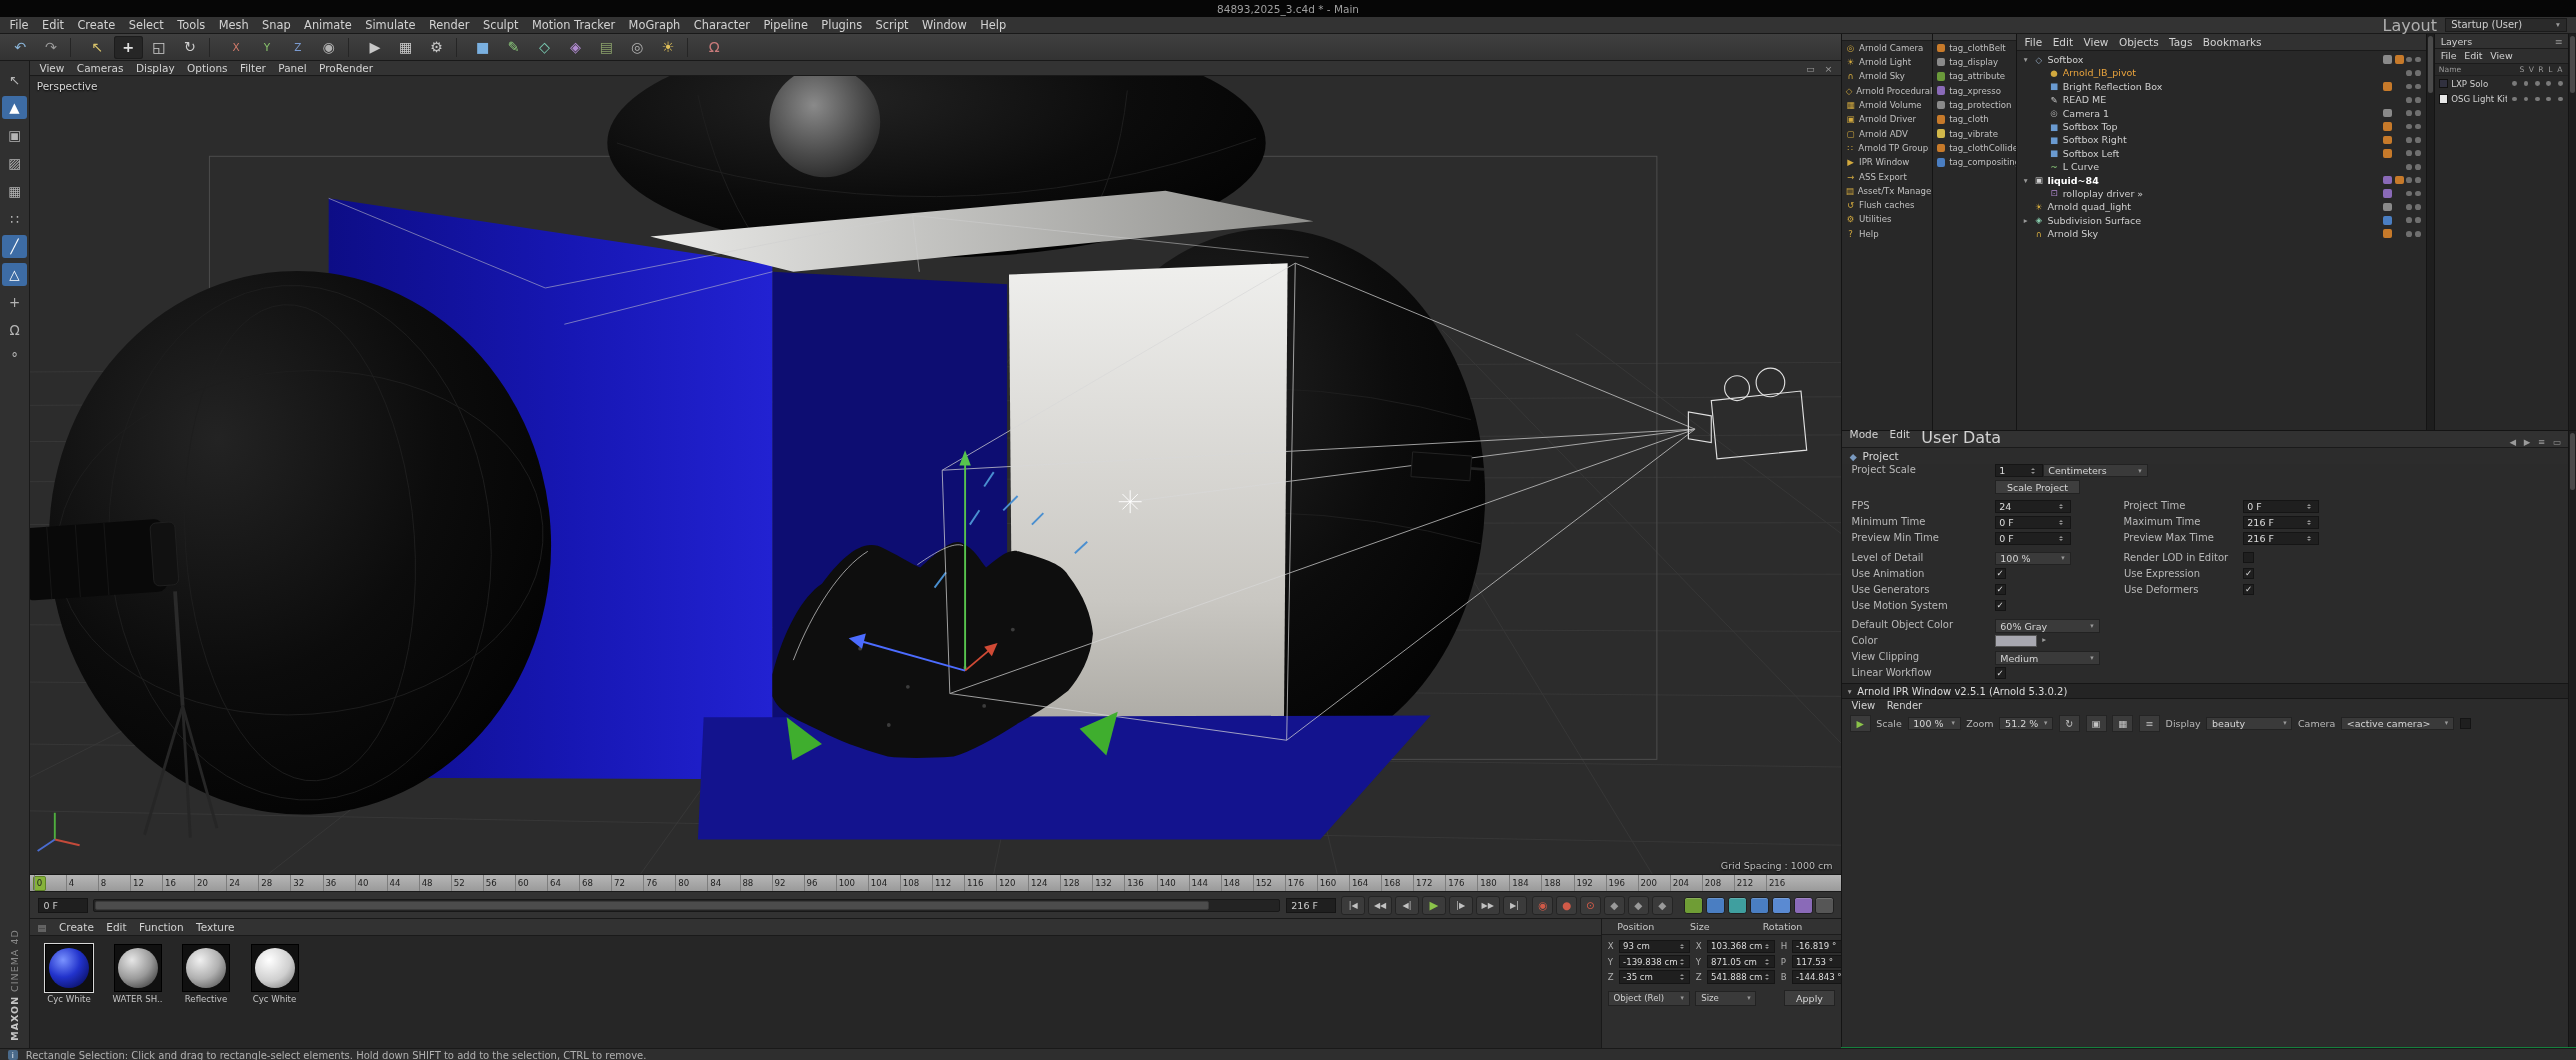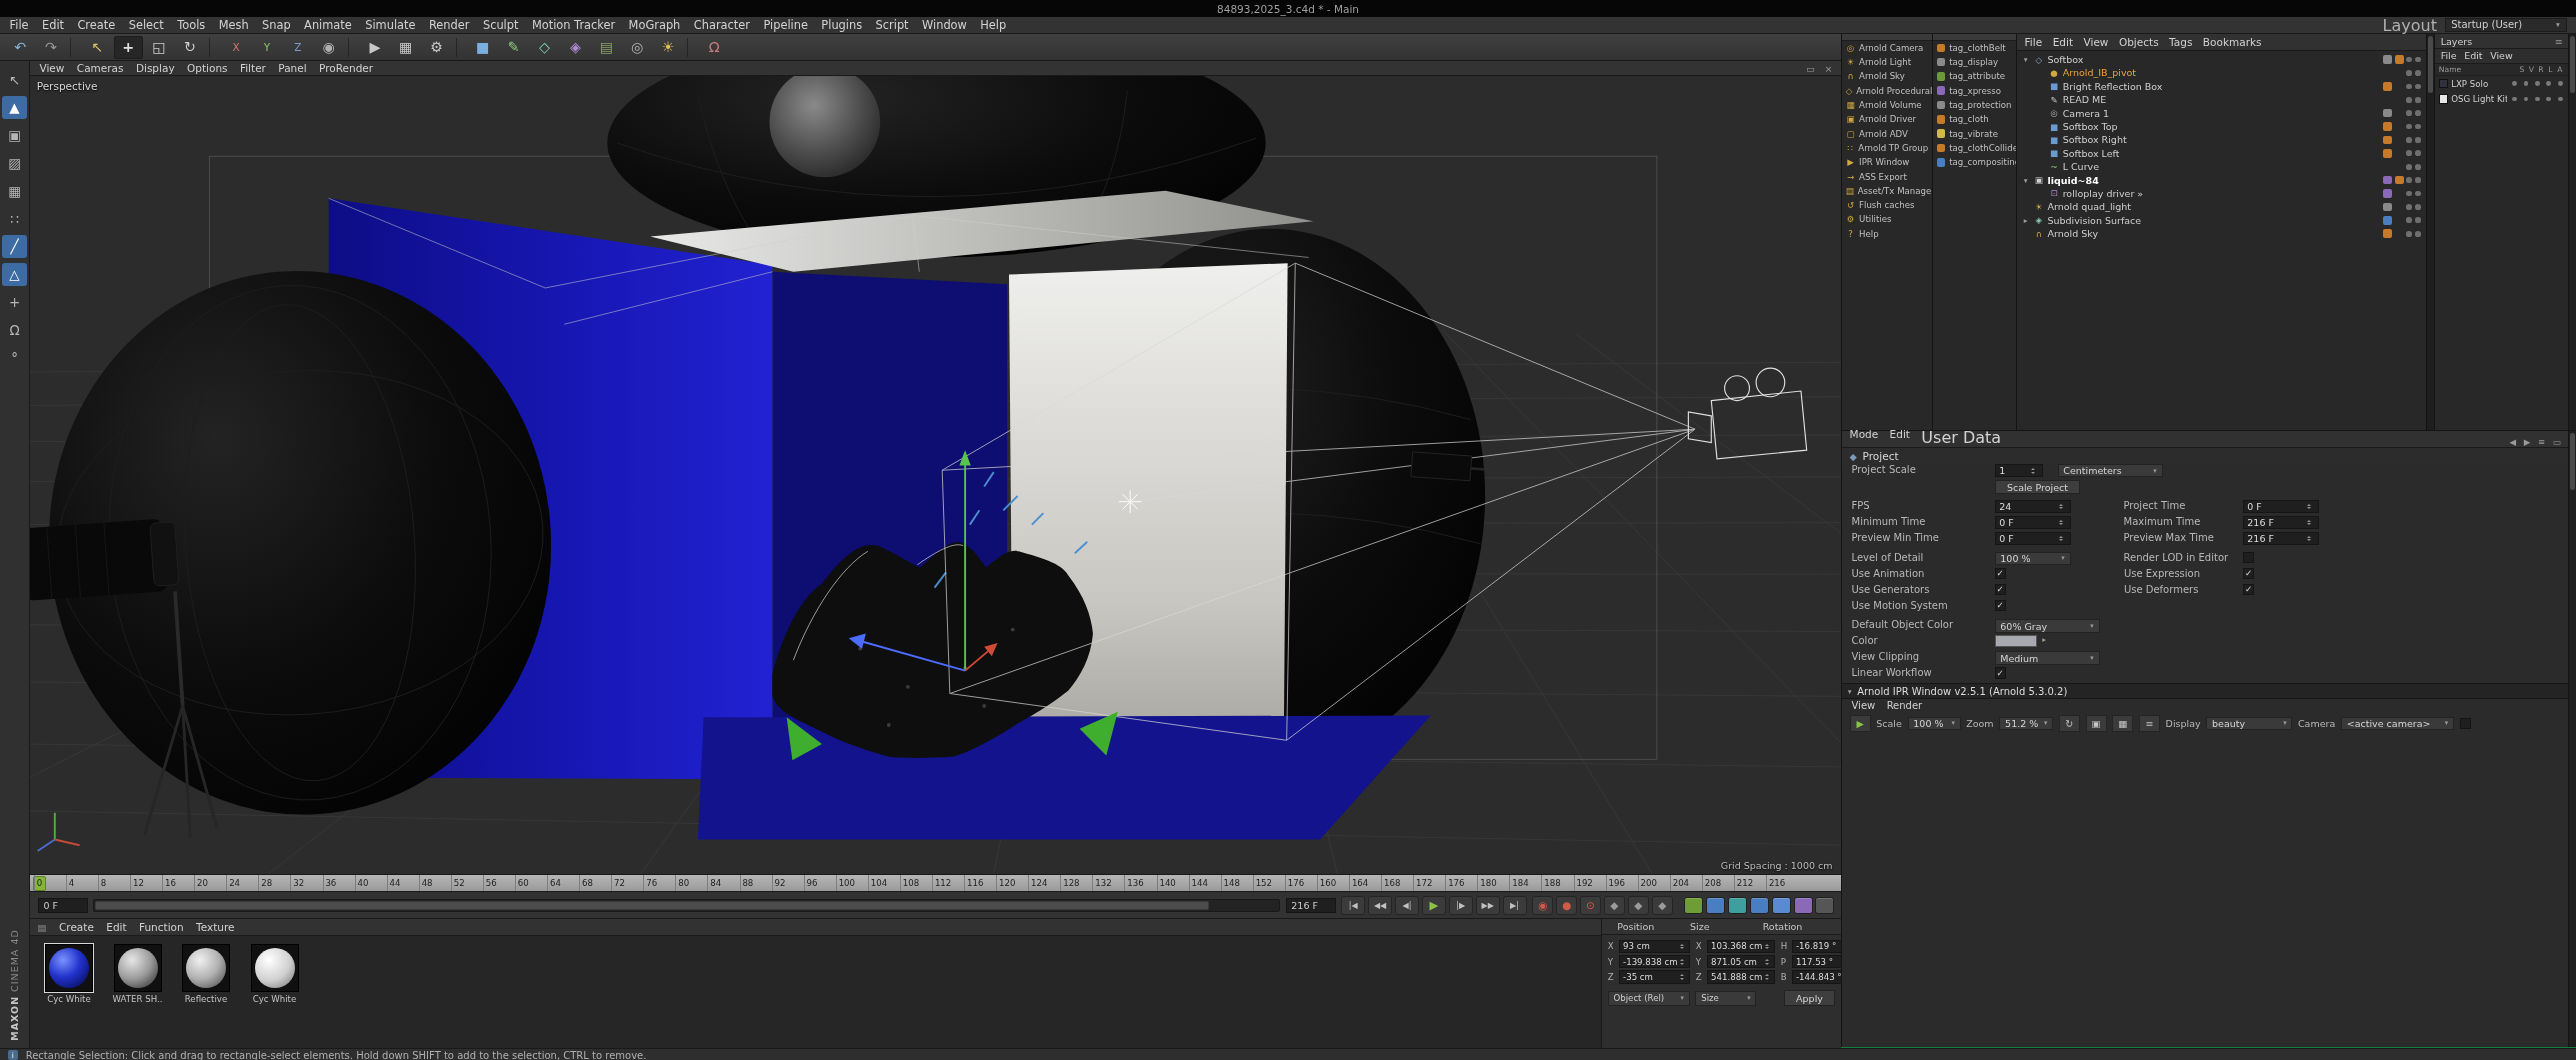--- a/index.html
+++ b/index.html
@@ -1130,21 +1130,21 @@
 
       <div class="at-row">
         <span class="at-label">Project Scale</span>
         <span class="afield narrow">
             <span>1</span>
             <span class="stp">
               <i class="up"></i>
               <i class="dn"></i>
             </span>
           </span>
-        <div class="adrop" style="margin-left:15px;width:105px">
+        <div class="adrop" style="margin-left:0;width:105px">
             <span>Centimeters</span>
             <span class="arrow" style="font-size:6.7px;margin-left:auto;color:#9a9a9a">▾</span>
           </div>
       </div>
       <div class="at-row">
         <span class="at-label"></span>
         <div class="abtn">Scale Project</div>
       </div>
       <div class="at-sep"></div>
       <div class="at-row">

